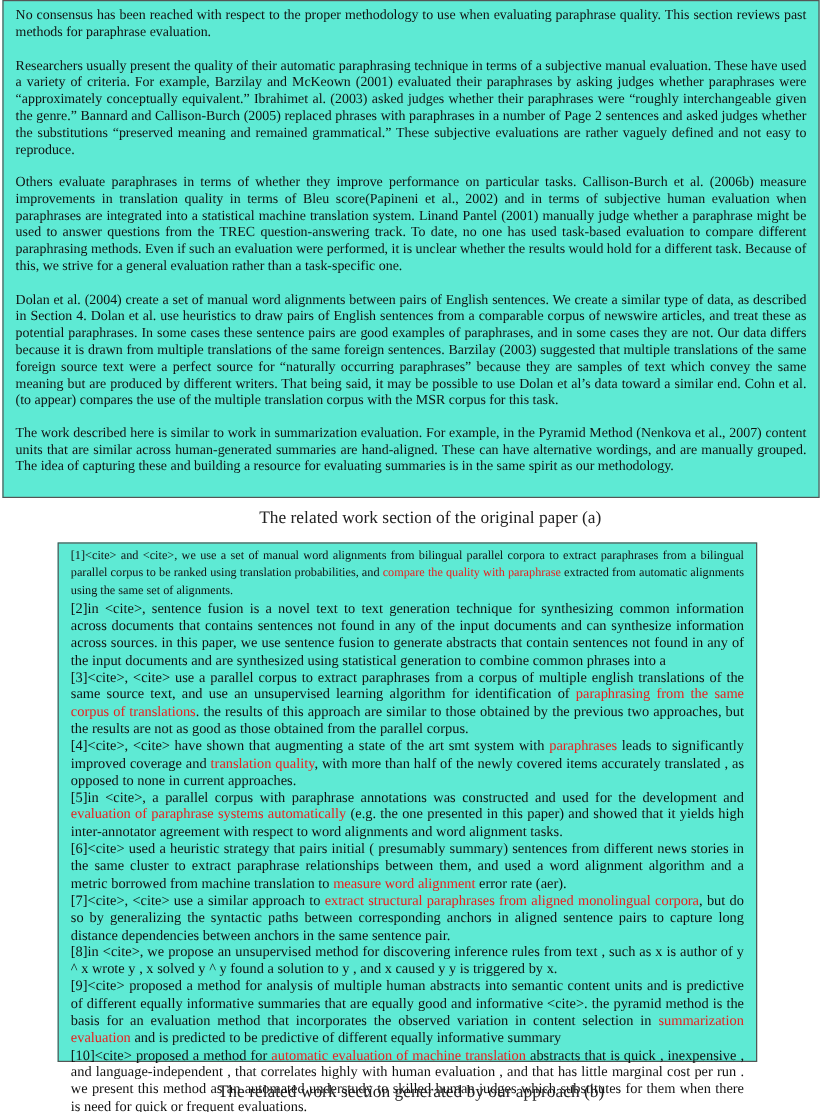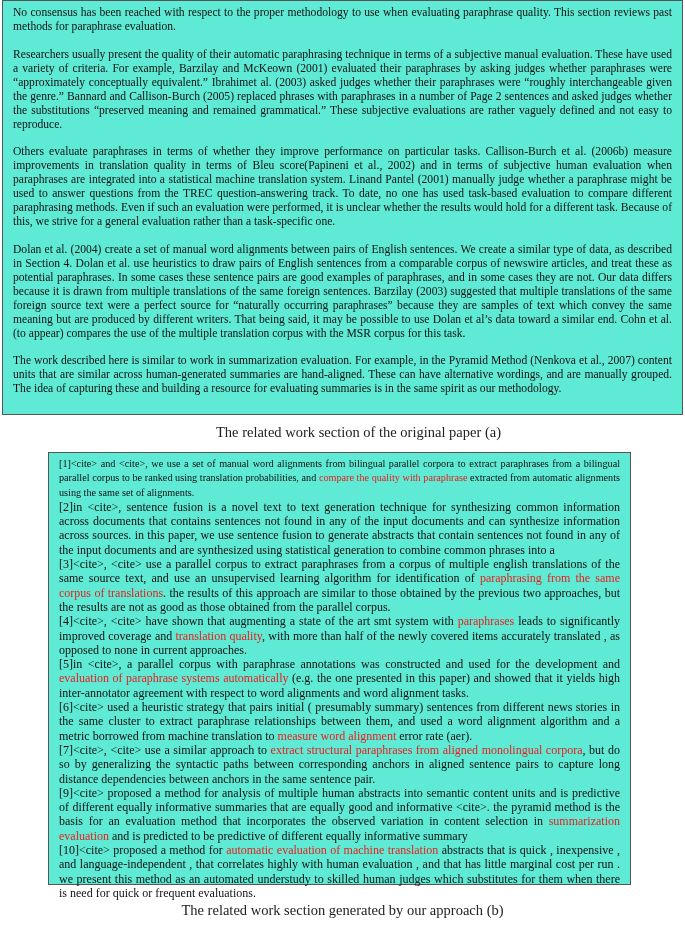--- a/index.html
+++ b/index.html
@@ -29,16 +29,17 @@
 <div class="caption" id="caption-a">The related work section of the original paper (a)</div>
 
 <div class="box" id="box-b">
   <p class="entry small"><span>[1]&lt;cite&gt; and &lt;cite&gt;, we use a set of manual word alignments from bilingual parallel corpora to extract paraphrases from a bilingual parallel corpus to be ranked using translation probabilities, and </span><span class="hl" style="color: rgb(232, 32, 31);">compare the quality with paraphrase</span><span> extracted from automatic alignments using the same set of alignments.</span></p>
   <p class="entry"><span>[2]in &lt;cite&gt;, sentence fusion is a novel text to text generation technique for synthesizing common information across documents that contains sentences not found in any of the input documents and can synthesize information across sources. in this paper, we use sentence fusion to generate abstracts that contain sentences not  found in any  of the  input documents and are synthesized using statistical generation to combine common phrases into a</span></p>
   <p class="entry"><span>[3]&lt;cite&gt;, &lt;cite&gt; use a parallel corpus to extract paraphrases from a corpus of multiple english translations of the same source text, and use an unsupervised learning algorithm for identification of </span><span class="hl" style="color: rgb(232, 32, 31);">paraphrasing from the same corpus of translations</span><span>. the results of this approach are similar to those obtained by the previous two approaches, but the results are not as good as those obtained from the parallel corpus.</span></p>
   <p class="entry"><span>[4]&lt;cite&gt;, &lt;cite&gt; have shown that augmenting a state of the art smt system with </span><span class="hl" style="color: rgb(232, 32, 31);">paraphrases</span><span> leads to significantly improved coverage and </span><span class="hl" style="color: rgb(232, 32, 31);">translation quality</span><span>, with more than half of the newly covered items accurately translated , as opposed to none in current approaches.</span></p>
   <p class="entry"><span>[5]in &lt;cite&gt;, a parallel corpus with paraphrase annotations was constructed and used for the development and </span><span class="hl" style="color: rgb(232, 32, 31);">evaluation of paraphrase systems automatically</span><span> (e.g. the one presented in this paper) and showed that it yields high inter-annotator agreement with respect to word alignments and word alignment tasks.</span></p>
   <p class="entry"><span>[6]&lt;cite&gt; used a heuristic strategy that pairs initial ( presumably summary) sentences from different news stories in the same cluster to extract paraphrase relationships between them, and used a word alignment algorithm and a metric borrowed from machine translation to </span><span class="hl" style="color: rgb(232, 32, 31);">measure word alignment</span><span> error rate (aer).</span></p>
   <p class="entry"><span>[7]&lt;cite&gt;, &lt;cite&gt; use a similar approach to </span><span class="hl" style="color: rgb(232, 32, 31);">extract structural paraphrases from aligned monolingual corpora</span><span>, but do so by generalizing the syntactic paths between corresponding anchors in aligned sentence pairs to capture long distance dependencies between anchors in the same sentence pair.</span></p>
+  <p class="entry"><span>[8]in &lt;cite&gt;, we propose an unsupervised method for discovering inference rules from text , such as x is author of y ^ x wrote y , x solved y ^ y found a solution to y , and x caused y    y is triggered by x.</span></p>
   <p class="entry"><span>[9]&lt;cite&gt; proposed a method for analysis of multiple human abstracts into semantic content units and is predictive of different equally informative summaries that are equally good and informative &lt;cite&gt;. the pyramid method is the basis for an evaluation method that incorporates the observed variation in content selection in </span><span class="hl" style="color: rgb(232, 32, 31);">summarization evaluation</span><span> and is predicted to be predictive of different equally informative summary</span></p>
   <p class="entry"><span>[10]&lt;cite&gt; proposed a method for </span><span class="hl" style="color: rgb(232, 32, 31);">automatic evaluation of machine translation</span><span> abstracts that is quick , inexpensive , and language-independent , that correlates highly with human evaluation , and that has little marginal cost per run . we present this method as an automated understudy to skilled human judges which substitutes for them when there is need for quick or frequent evaluations.</span></p>
 </div>
 <div class="caption" id="caption-b">The related work section generated  by our approach (b)</div>
 
 </body></html>

